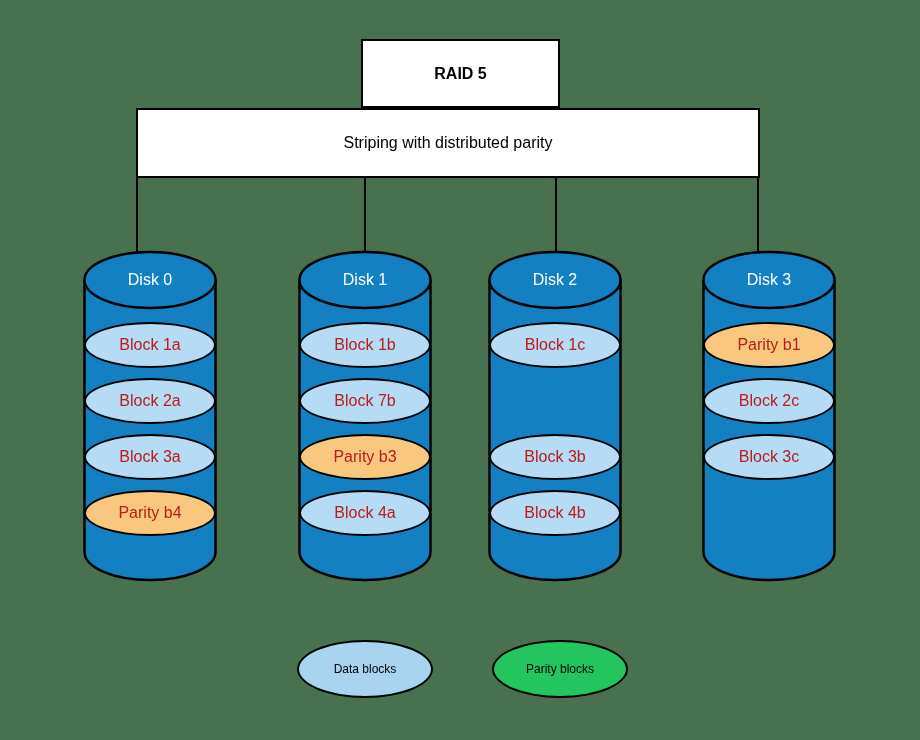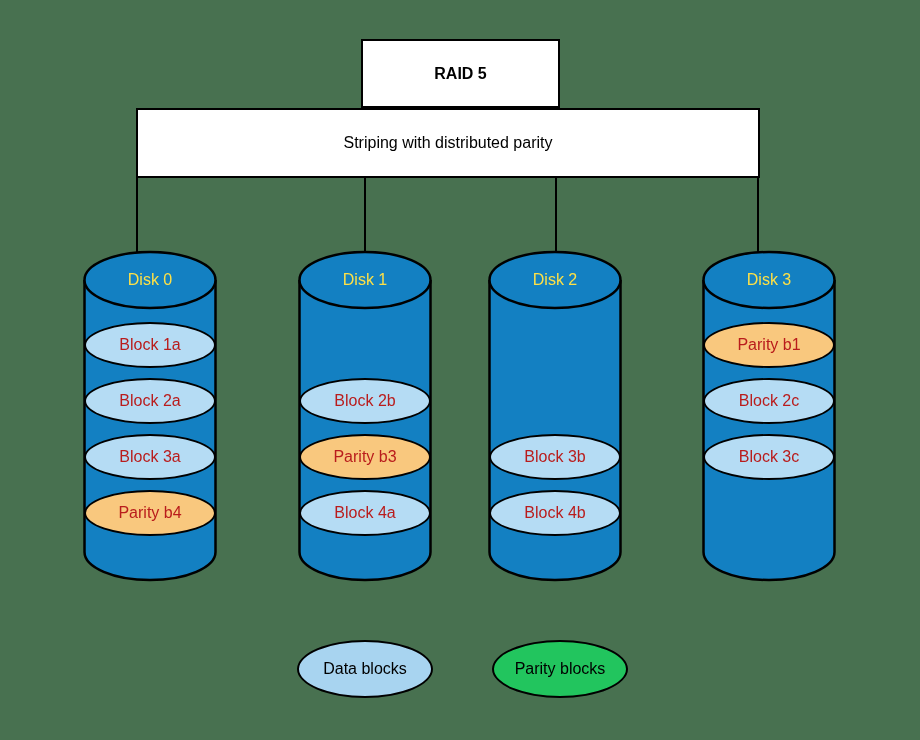--- a/index.html
+++ b/index.html
@@ -39,21 +39,21 @@
     width: 136px;
     height: 332px;
     z-index: 2;
   }
   .disk svg { position: absolute; left: 0; top: 0; }
   .disk-label {
     position: absolute;
     left: 0; top: 0;
     width: 100%; height: 60px;
     display: flex; align-items: center; justify-content: center;
-    color: #fde047;
+    color: #ffffff;
     font-size: 16px;
   }
   .block {
     position: absolute;
     left: 2px;
     width: 132px;
     height: 46px;
     border: 2.5px solid #000000;
     border-radius: 50%;
     box-sizing: border-box;
@@ -65,21 +65,21 @@
   .block[data-type="parity"] { background: #f9c87e; }
   .legend-ellipse {
     position: absolute;
     top: 640px;
     width: 136px;
     height: 58px;
     border: 2.5px solid #000000;
     border-radius: 50%;
     box-sizing: border-box;
     display: flex; align-items: center; justify-content: center;
-    font-size: 16px;
+    font-size: 12px;
     color: #000000;
     z-index: 2;
   }
   .legend-ellipse[data-type="data"]   { background: #a8d4f0; }
   .legend-ellipse[data-type="parity"] { background: #22c55e; }
 </style>
 </head>
 <body>
 
 <div class="canvas">
@@ -108,31 +108,33 @@
     <div class="block" style="top:184px" data-type="data">Block 3a</div>
     <div class="block" style="top:240px" data-type="parity">Parity b4</div>
   </div>
 
   <div class="disk" style="left:297px">
     <svg width="136" height="332" viewBox="0 0 136 332">
       <path d="M 2.5 30 L 2.5 302 A 65.5 28 0 0 0 133.5 302 L 133.5 30" fill="#1380c2" stroke="#000000" stroke-width="2.5"></path>
       <ellipse cx="68" cy="30" rx="65.5" ry="28" fill="#1380c2" stroke="#000000" stroke-width="2.5"></ellipse>
     </svg>
     <div class="disk-label">Disk 1</div>
-    <div class="block" style="top:128px" data-type="data">Block 2b</div>
+    <div class="block" style="top:72px" data-type="data">Block 1b</div>
+    <div class="block" style="top:128px" data-type="data">Block 7b</div>
     <div class="block" style="top:184px" data-type="parity">Parity b3</div>
     <div class="block" style="top:240px" data-type="data">Block 4a</div>
   </div>
 
   <div class="disk" style="left:487px">
     <svg width="136" height="332" viewBox="0 0 136 332">
       <path d="M 2.5 30 L 2.5 302 A 65.5 28 0 0 0 133.5 302 L 133.5 30" fill="#1380c2" stroke="#000000" stroke-width="2.5"></path>
       <ellipse cx="68" cy="30" rx="65.5" ry="28" fill="#1380c2" stroke="#000000" stroke-width="2.5"></ellipse>
     </svg>
     <div class="disk-label">Disk 2</div>
+    <div class="block" style="top:72px" data-type="data">Block 1c</div>
     <div class="block" style="top:184px" data-type="data">Block 3b</div>
     <div class="block" style="top:240px" data-type="data">Block 4b</div>
   </div>
 
   <div class="disk" style="left:701px">
     <svg width="136" height="332" viewBox="0 0 136 332">
       <path d="M 2.5 30 L 2.5 302 A 65.5 28 0 0 0 133.5 302 L 133.5 30" fill="#1380c2" stroke="#000000" stroke-width="2.5"></path>
       <ellipse cx="68" cy="30" rx="65.5" ry="28" fill="#1380c2" stroke="#000000" stroke-width="2.5"></ellipse>
     </svg>
     <div class="disk-label">Disk 3</div>

